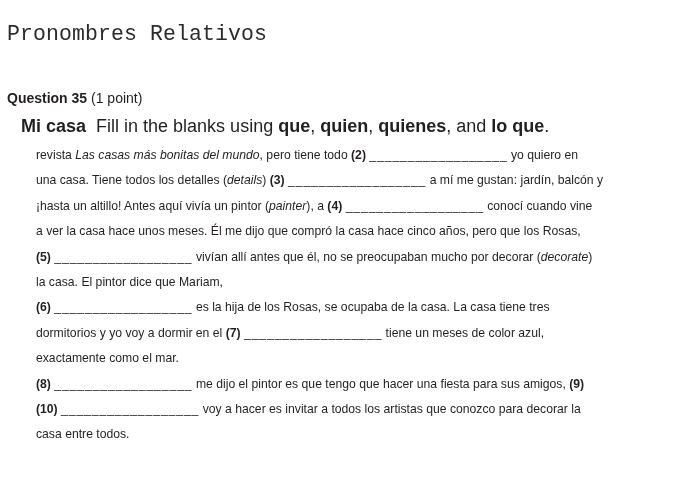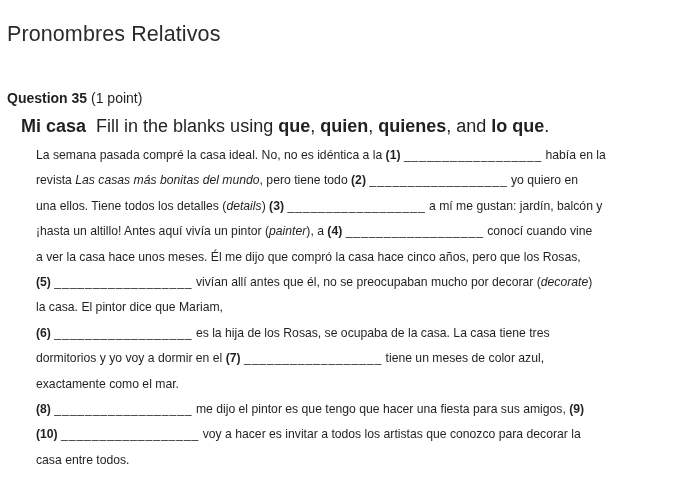--- a/index.html
+++ b/index.html
@@ -25,20 +25,21 @@
   .page-title {
     position: absolute;
     left: 7px;
     top: 20px;
     font-size: 21.5px;
     font-weight: 400;
     letter-spacing: 0.1px;
     color: #2b2b2b;
     line-height: 28px;
     white-space: nowrap;
+    font-family: Liberation Mono, monospace;
   }
   .question-header {
     position: absolute;
     left: 7px;
     top: 89px;
     font-size: 14px;
     line-height: 18px;
     white-space: nowrap;
     color: #231f20;
   }
@@ -89,23 +90,22 @@
 
   <div class="question-header">
     <span class="q-label">Question 35</span><span>&nbsp;</span><span class="q-points">(1 point)</span>
   </div>
 
   <div class="instructions">
     <b>Mi casa</b><span>&nbsp;&nbsp;</span><span>Fill in the blanks using </span><b>que</b><span>, </span><b>quien</b><span>, </span><b>quienes</b><span>, and </span><b>lo que</b><span>.</span>
   </div>
 
   <div class="passage" id="passage">
-      <span class="ln"><span>La semana pasada compré la casa ideal. No, no es idéntica a la </span><b>(1)</b><span> </span><span class="blank">__________________</span><span> había en la</span></span>
       <span class="ln"><span>revista </span><i>Las casas más bonitas del mundo</i><span>, pero tiene todo </span><b>(2)</b><span> </span><span class="blank">__________________</span><span> yo quiero en</span></span>
-      <span class="ln"><span>una ellos. Tiene todos los detalles (</span><i>details</i><span>) </span><b>(3)</b><span> </span><span class="blank">__________________</span><span> a mí me gustan: jardín, balcón y</span></span>
+      <span class="ln"><span>una casa. Tiene todos los detalles (</span><i>details</i><span>) </span><b>(3)</b><span> </span><span class="blank">__________________</span><span> a mí me gustan: jardín, balcón y</span></span>
       <span class="ln"><span>¡hasta un altillo! Antes aquí vivía un pintor (</span><i>painter</i><span>), a </span><b>(4)</b><span> </span><span class="blank">__________________</span><span> conocí cuando vine</span></span>
       <span class="ln"><span>a ver la casa hace unos meses. Él me dijo que compró la casa hace cinco años, pero que los Rosas,</span></span>
       <span class="ln"><b>(5)</b><span> </span><span class="blank">__________________</span><span> vivían allí antes que él, no se preocupaban mucho por decorar (</span><i>decorate</i><span>)</span></span>
       <span class="ln"><span>la casa. El pintor dice que Mariam,</span></span>
       <span class="ln"><b>(6)</b><span> </span><span class="blank">__________________</span><span> es la hija de los Rosas, se ocupaba de la casa. La casa tiene tres</span></span>
       <span class="ln"><span>dormitorios y yo voy a dormir en el </span><b>(7)</b><span> </span><span class="blank">__________________</span><span> tiene un meses de color azul,</span></span>
       <span class="ln"><span>exactamente como el mar.</span></span>
       <span class="ln"><b>(8)</b><span> </span><span class="blank">__________________</span><span> me dijo el pintor es que tengo que hacer una fiesta para sus amigos, </span><b>(9)</b></span>
       <span class="ln"><b>(10)</b><span> </span><span class="blank">__________________</span><span> voy a hacer es invitar a todos los artistas que conozco para decorar la</span></span>
       <span class="ln"><span>casa entre todos.</span></span>

